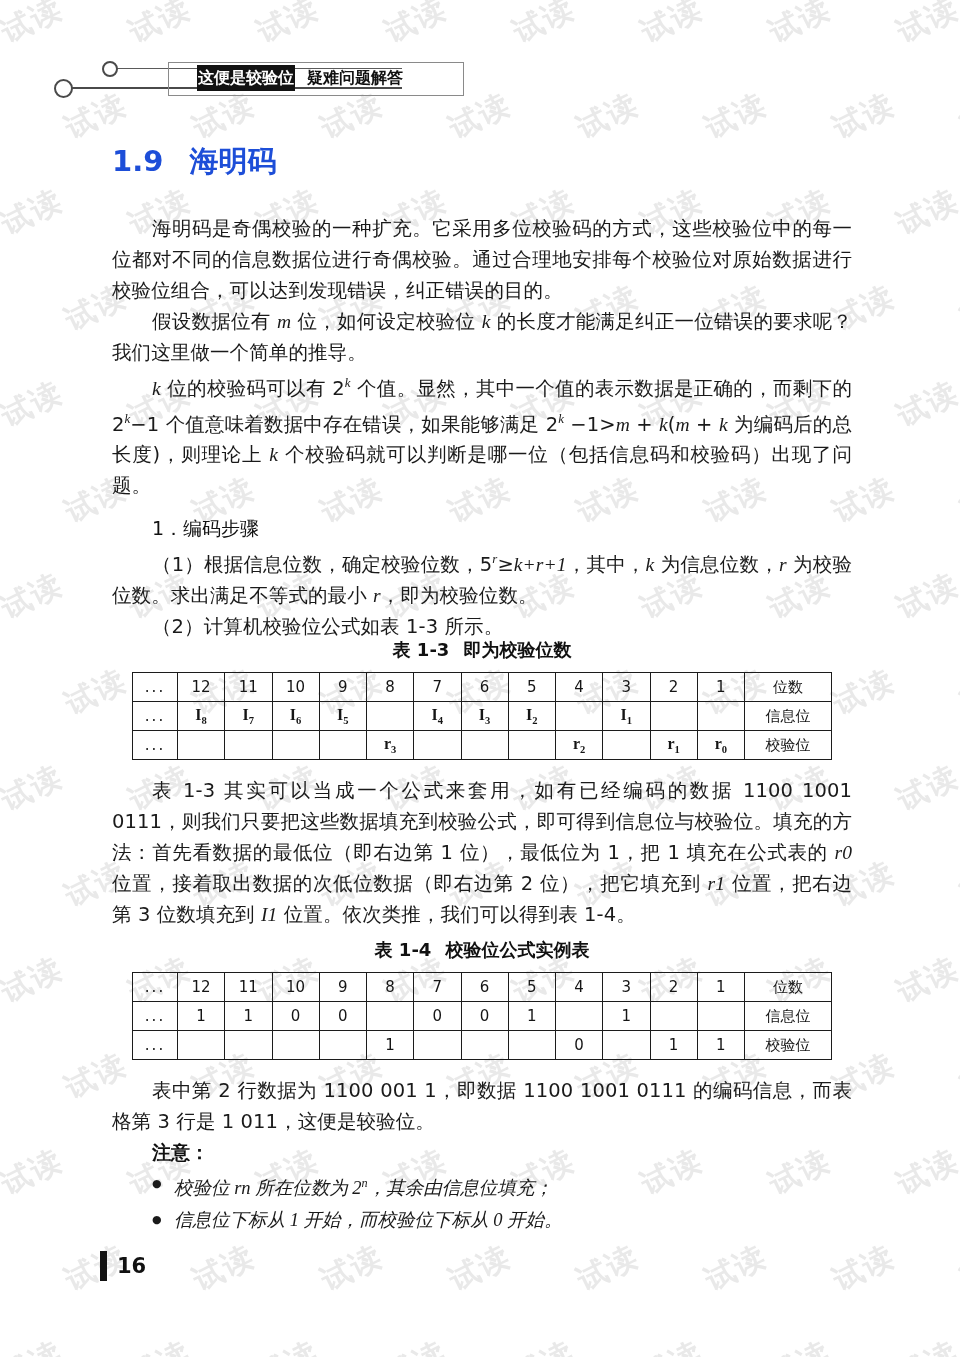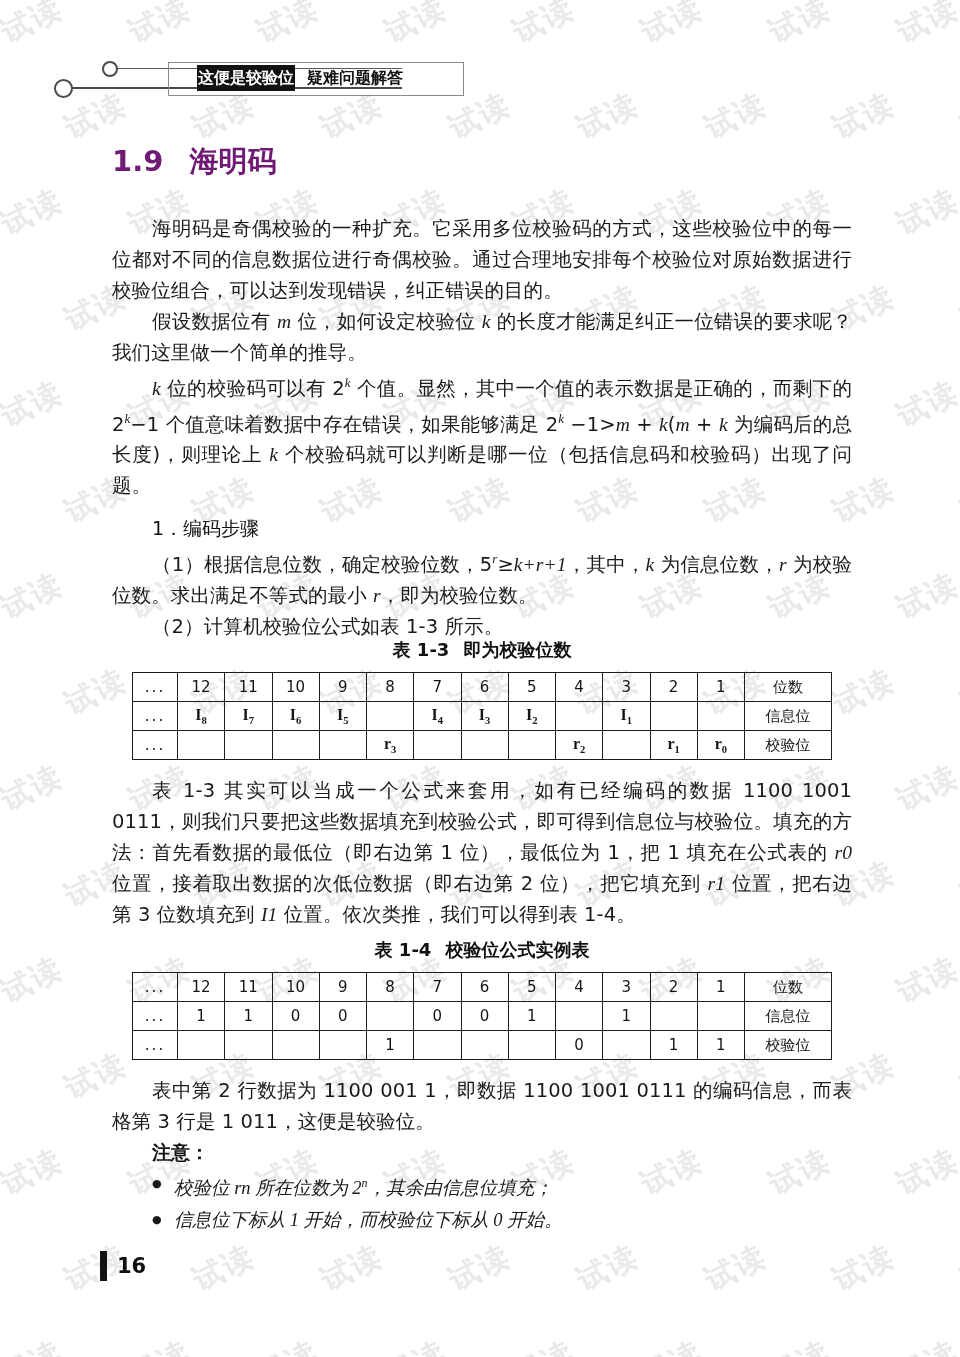--- a/index.html
+++ b/index.html
@@ -105,21 +105,21 @@
     padding-left: 12px;
   }
 
   
   .sec-head {
     position: absolute;
     left: 112px; top: 142px;
     font-family: "DejaVu Sans", sans-serif;
     font-weight: 700;
     font-size: 29px;
-    color: #701a75;
+    color: #1d4ed8;
     letter-spacing: 0px;
   }
   .sec-num { margin-right: 26px; }
 
   
   .body-col {
     position: absolute;
     left: 112px;
     width: 740px;
   }

